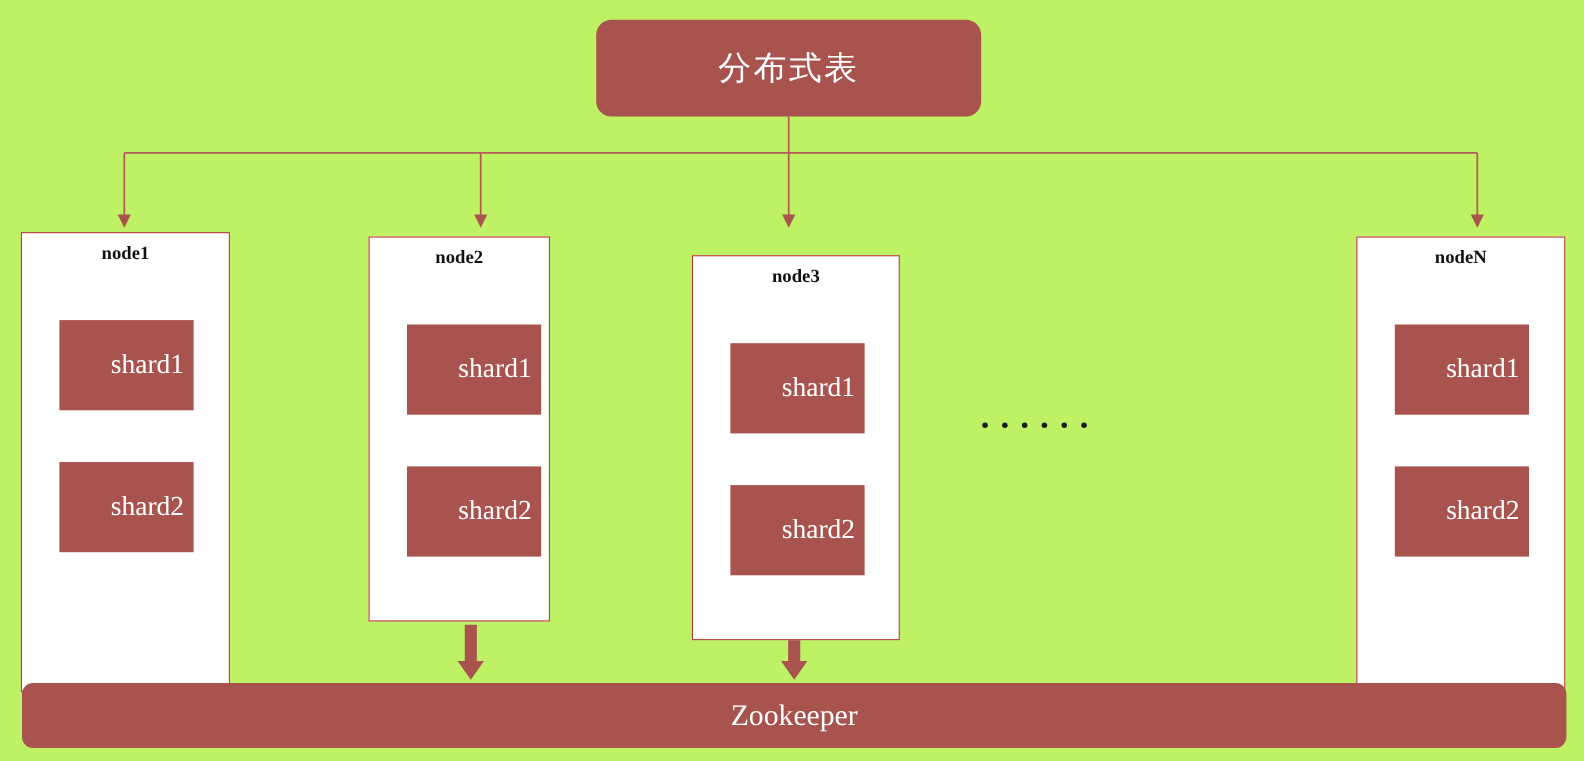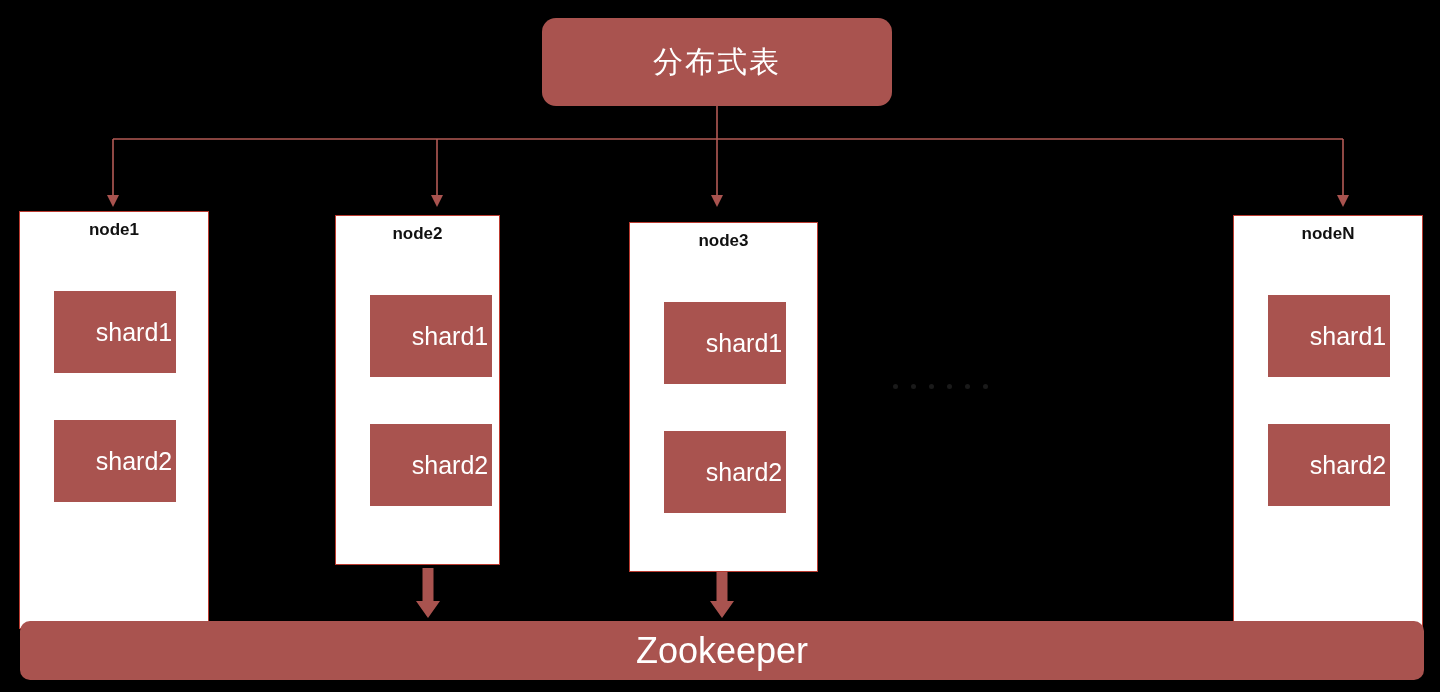--- a/index.html
+++ b/index.html
@@ -8,22 +8,23 @@
     padding: 0;
     background: #ffffff;
   }
   body {
     font-family: "Liberation Sans", "DejaVu Sans", sans-serif;
   }
   #canvas {
     position: relative;
     width: 1440px;
     height: 692px;
-    background: #000000;
+    background: #bef264;
     overflow: hidden;
+    font-family: Liberation Serif, serif;
   }
   
   .dist-table {
     position: absolute;
     left: 542px;
     top: 18px;
     width: 350px;
     height: 88px;
     background: #a9534f;
     border-radius: 14px;
@@ -93,21 +94,21 @@
     left: 20px;
     top: 621px;
     width: 1404px;
     height: 59px;
     background: #a9534f;
     border-radius: 10px;
     display: flex;
     align-items: center;
     justify-content: center;
     color: #ffffff;
-    font-size: 36px;
+    font-size: 27px;
     box-sizing: border-box;
   }
 </style>
 </head>
 <body>
 
 <div id="canvas">
 
   <div class="dist-table">
     <span>分布式表</span>
@@ -140,21 +141,21 @@
       <div class="node-box" style="left: 19px; top: 211px; width: 190px; height: 418px;">
         <div class="node-label">node1</div>
         <div class="shard" style="left: 34px; top: 79px; width: 122px; height: 82px;">shard1</div>
         <div class="shard" style="left: 34px; top: 208px; width: 122px; height: 82px;">shard2</div>
       </div>
       <div class="node-box" style="left: 335px; top: 215px; width: 165px; height: 350px;">
         <div class="node-label">node2</div>
         <div class="shard" style="left: 34px; top: 79px; width: 122px; height: 82px;">shard1</div>
         <div class="shard" style="left: 34px; top: 208px; width: 122px; height: 82px;">shard2</div>
       </div>
-      <div class="node-box" style="left: 629px; top: 222px; width: 189px; height: 350px;">
+      <div class="node-box" style="left: 629px; top: 232px; width: 189px; height: 350px;">
         <div class="node-label">node3</div>
         <div class="shard" style="left: 34px; top: 79px; width: 122px; height: 82px;">shard1</div>
         <div class="shard" style="left: 34px; top: 208px; width: 122px; height: 82px;">shard2</div>
       </div>
       <div class="node-box" style="left: 1233px; top: 215px; width: 190px; height: 412px;">
         <div class="node-label">nodeN</div>
         <div class="shard" style="left: 34px; top: 79px; width: 122px; height: 82px;">shard1</div>
         <div class="shard" style="left: 34px; top: 208px; width: 122px; height: 82px;">shard2</div>
       </div>
     </div>

